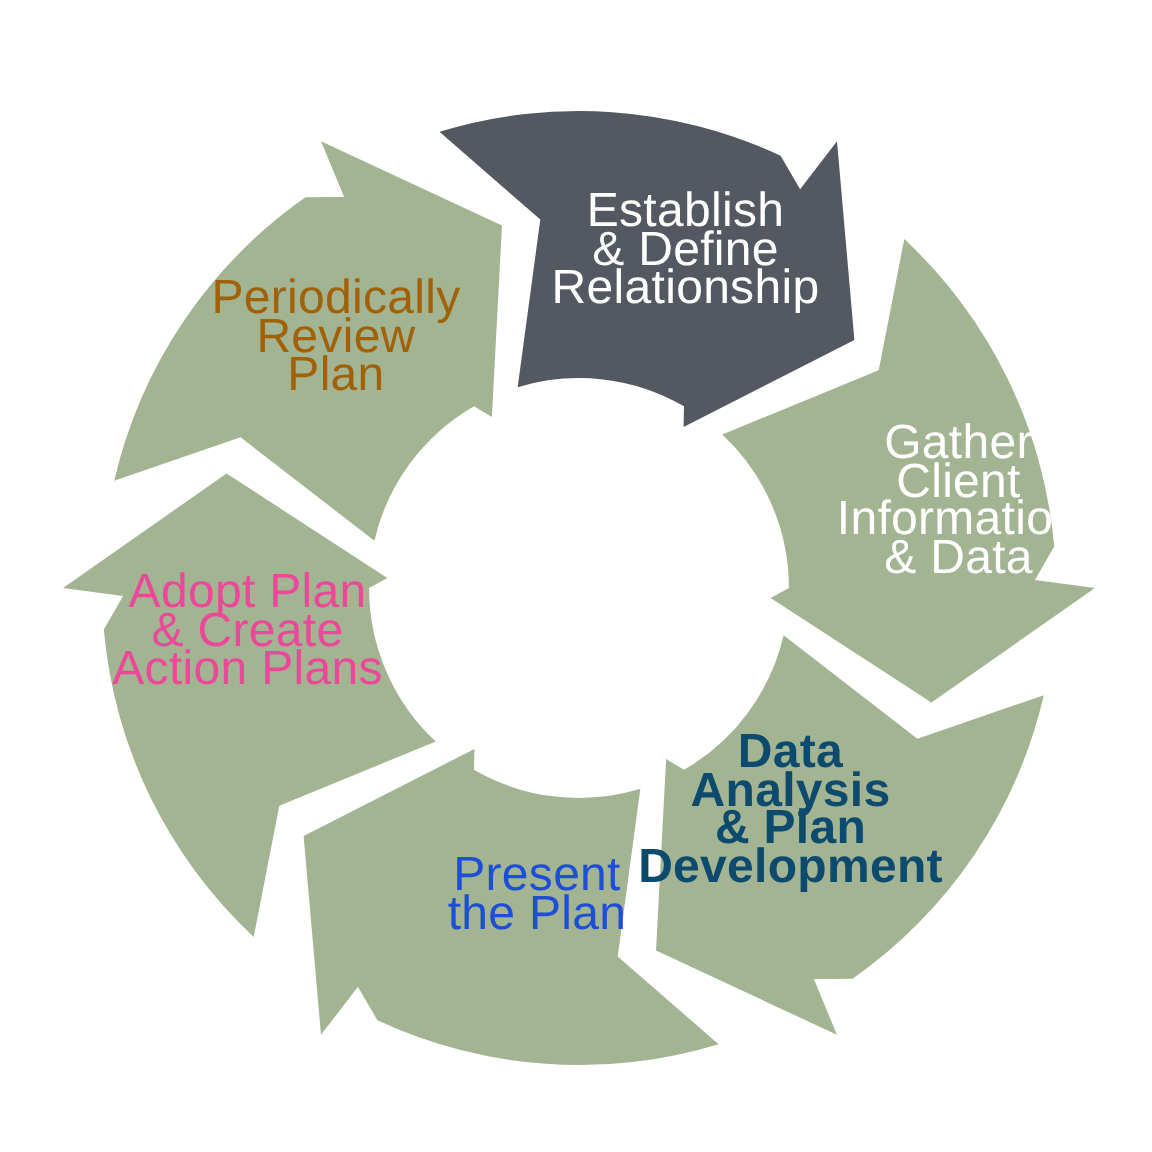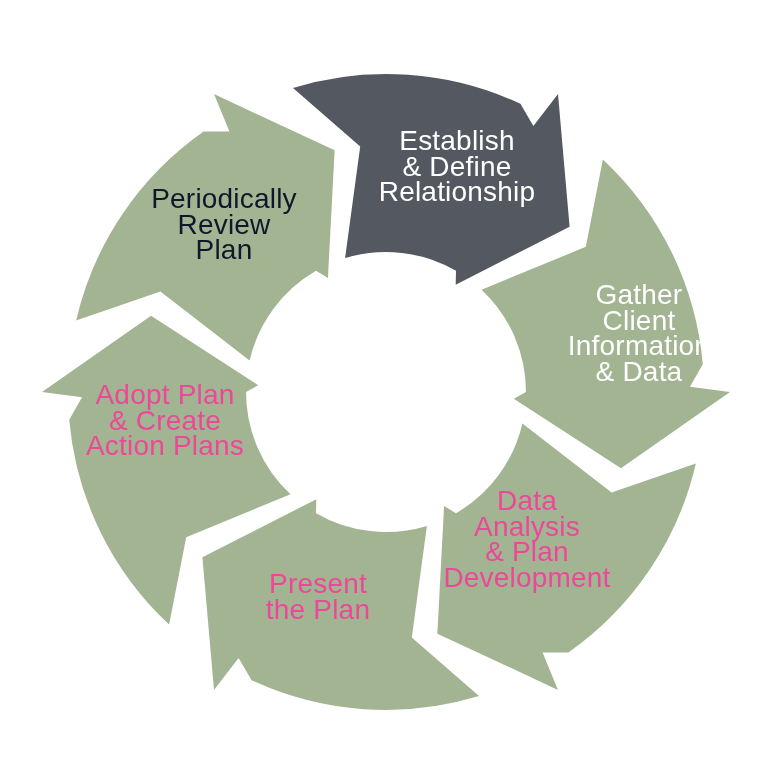--- a/index.html
+++ b/index.html
@@ -21,21 +21,21 @@
     position: absolute;
     left: 0;
     top: 0;
   }
   .step-label {
     position: absolute;
     left: var(--x);
     top: var(--y);
     transform: translate(-50%, -50%);
     color: #ffffff;
-    font-size: 28px;
+    font-size: 32px;
     line-height: 25.5px;
     font-weight: 400;
     letter-spacing: 0.2px;
     text-align: center;
     white-space: pre-line;
     pointer-events: none;
   }
 </style>
 </head>
 <body>
@@ -55,29 +55,29 @@
 
   <div class="step-label" style="--x: 457px; --y: 166px; color: rgb(255, 255, 255);">Establish
 &amp; Define
 Relationship</div>
 
   <div class="step-label" style="--x: 611px; --y: 333px; color: rgb(255, 255, 255); margin-left: 28px;">Gather
 Client
 Information
 &amp; Data</div>
 
-  <div class="step-label" style="--x: 527px; --y: 539px; color: #ec4899;">Data
+  <div class="step-label" style="--x: 527px; --y: 539px; color: #0c4a6e; font-weight: bold;">Data
 Analysis
 &amp; Plan
 Development</div>
 
-  <div class="step-label" style="--x: 318px; --y: 596px; color: #ec4899;">Present
+  <div class="step-label" style="--x: 318px; --y: 596px; color: #1d4ed8; margin-left: 40px;">Present
 the Plan</div>
 
   <div class="step-label" style="--x: 165px; --y: 420px; color: #ec4899;">Adopt Plan
 &amp; Create
 Action Plans</div>
 
-  <div class="step-label" style="--x: 224px; --y: 224px; color: #0f172a;">Periodically
+  <div class="step-label" style="--x: 224px; --y: 224px; color: #a16207;">Periodically
 Review
 Plan</div>
 
 </div>
 
 </body></html>

